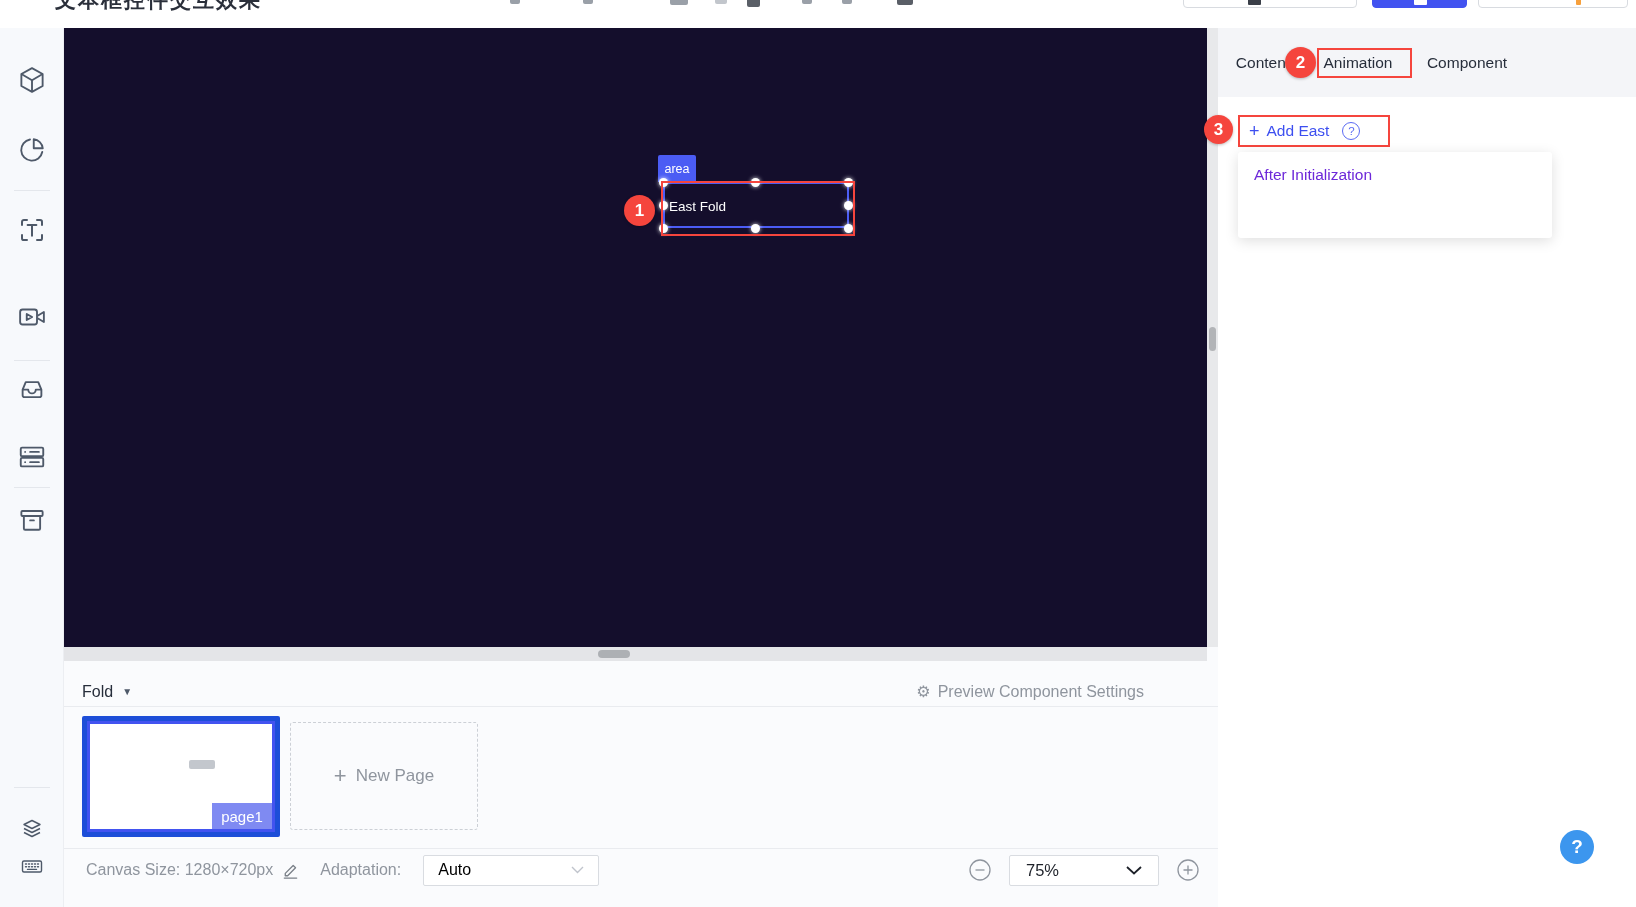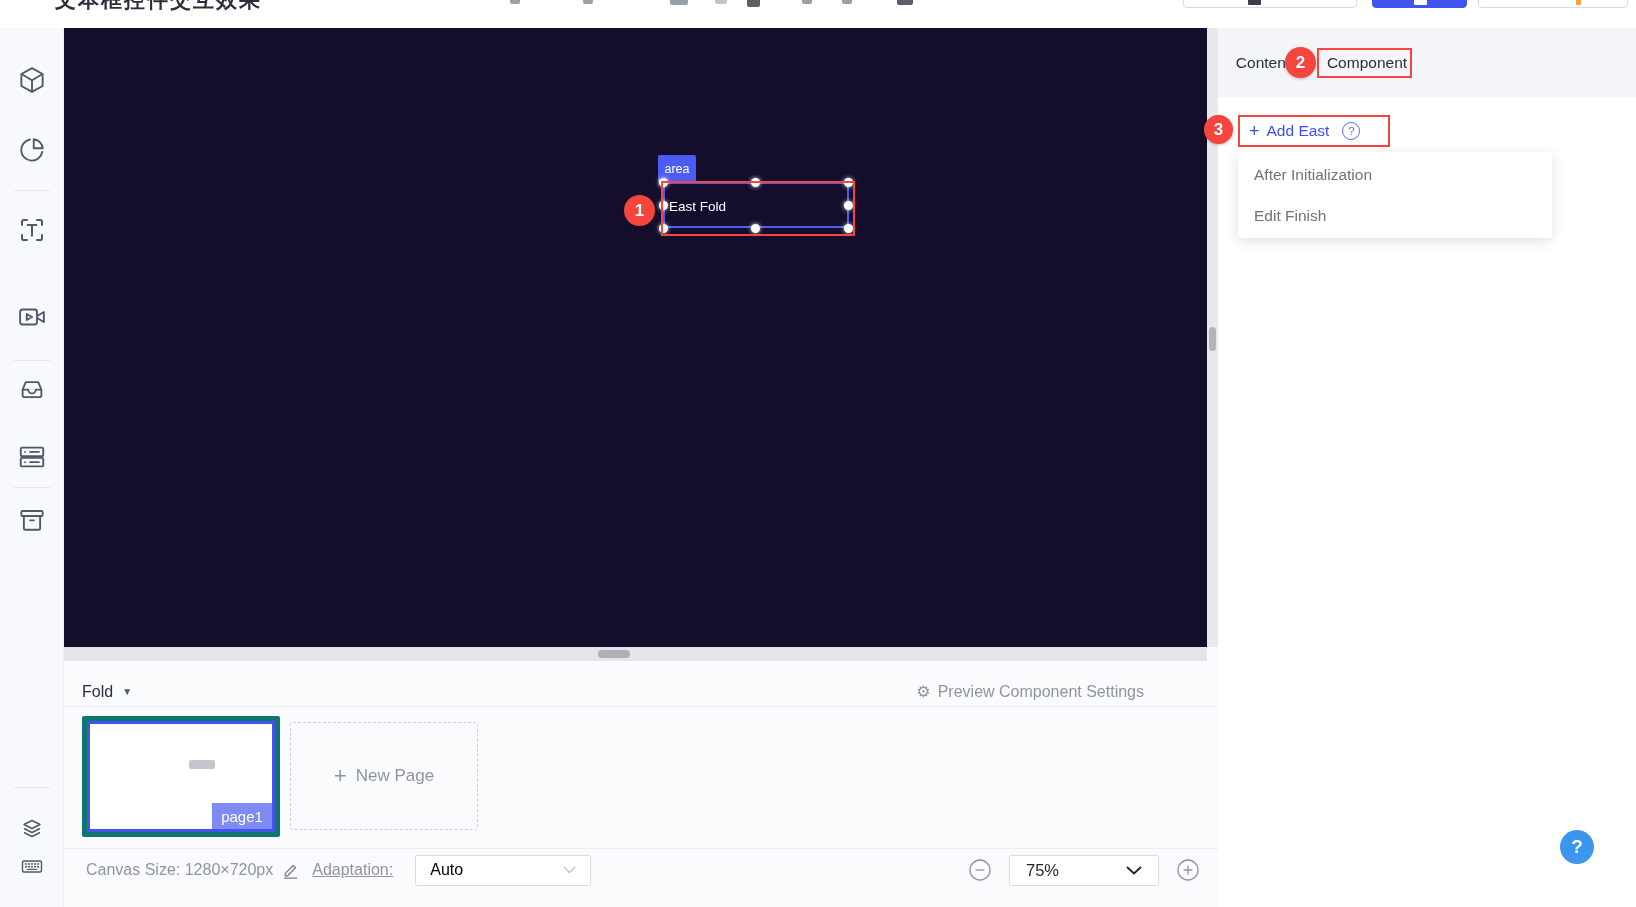--- a/index.html
+++ b/index.html
@@ -37,45 +37,45 @@
   .hscroll { position:absolute; left:0; top:0; width:1143px; height:14px; background:#e4e5e8; }
   .hscroll .pill { position:absolute; left:534px; top:3px; width:32px; height:8px; border-radius:4px; background:#adb0b4; }
 
   
   .bottom { position:absolute; left:64px; top:647px; width:1154px; height:260px; background:#fafbfd; }
   .fold-row { position:absolute; left:0; top:14px; width:1154px; height:46px; display:flex; align-items:center; justify-content:space-between; padding:16px 74px 0 18px; border-bottom:1px solid #e9ebef; }
   .fold-left { display:flex; align-items:center; gap:9px; font-size:16px; color:#272e3b; cursor:pointer; }
   .caret { font-size:10px; color:#4e5969; }
   .preview-btn { display:flex; align-items:center; gap:7px; font-size:16px; color:#8f959e; cursor:pointer; }
   .gear { font-size:16px; color:#8f959e; }
-  .thumb-outer { position:absolute; left:18px; top:69px; width:198px; height:121px; background:#0f766e; border-radius:2px; cursor:pointer; }
+  .thumb-outer { position:absolute; left:18px; top:69px; width:198px; height:121px; background:#1d4ed8; border-radius:2px; cursor:pointer; }
   .thumb-inner { position:absolute; left:5px; top:5px; width:188px; height:111px; background:#fff; border:3px solid #4253f0; }
   .thumb-el { position:absolute; left:99px; top:36px; width:26px; height:9px; background:#c3c7cd; border-radius:2px; }
   .page-label { position:absolute; right:0; bottom:0; width:60px; height:26px; background:#7f8af2; color:#fff; font-size:15px; display:flex; align-items:center; justify-content:center; }
   .new-page { position:absolute; left:226px; top:75px; width:188px; height:108px; border:1px dashed #ccd0d6; border-radius:3px; display:flex; align-items:center; justify-content:center; gap:9px; color:#8f959e; font-size:17px; cursor:pointer; }
   .new-page .plus { font-size:22px; font-weight:300; line-height:1; }
   .size-row { position:absolute; left:0; top:201px; width:1154px; height:59px; border-top:1px solid #e9ebef; display:flex; align-items:center; padding:0 19px 16px 22px; font-size:16px; color:#8f959e; }
   .select { height:31px; background:#fff; border:1px solid #d9dce1; border-radius:2px; display:flex; align-items:center; justify-content:space-between; cursor:pointer; }
   .sel-adapt { width:176px; margin-left:22px; padding:0 14px; color:#000000; }
   .sel-zoom  { width:150px; margin-left:18px; padding:0 16px; color:#1d2129; font-size:16.5px; }
   .circ-btn { width:22px; height:22px; cursor:pointer; }
   .pencil { margin-left:8px; cursor:pointer; display:flex; }
-  .adapt-label { margin-left:12px;text-decoration:underline; }
+  .adapt-label { margin-left:20px; }
 
   
   .rpanel { position:absolute; left:1218px; top:28px; width:418px; height:879px; background:#fff; }
   .tabs { display:flex; height:69px; background:#f4f5f8; }
   .tab { display:flex; align-items:center; justify-content:center; font-size:15.5px; color:#272e3b; cursor:pointer; }
   .tab.t0 { width:90px; } .tab.t1 { width:110px; background:#fff; color:#3d4ff0; } .tab.t2 { width:100px; } .tab.t3 { width:118px; }
   .add-event { position:absolute; left:1238px; top:115px; width:152px; height:32px; border:2px solid #f5453d; display:flex; align-items:center; padding-left:9px; gap:7px; color:#3d4ff0; cursor:pointer; background:#fff; z-index:6; }
   .add-event .plus { font-size:18px; font-weight:300; }
   .add-event .lbl { font-size:15.5px; }
   .q-badge { margin-left:6px; width:18px; height:18px; border:1.3px solid #5b6bf3; border-radius:50%; color:#5b6bf3; font-size:11.5px; display:flex; align-items:center; justify-content:center; }
   .dropdown { position:absolute; left:1238px; top:152px; width:314px; height:86px; background:#fff; border-radius:3px; box-shadow:0 3px 14px rgba(0,0,0,.13); z-index:6; padding-top:2px; }
-  .dd-item { height:41px; line-height:41px; padding-left:16px; font-size:15.5px; color:#737373; cursor:pointer; }
+  .dd-item { height:41px; line-height:41px; padding-left:16px; font-size:15.5px; color:#6d28d9; cursor:pointer; }
   .help-fab { position:absolute; left:1560px; top:830px; width:34px; height:34px; border-radius:50%; background:#3c96ee; color:#fff; font-size:19px; font-weight:bold; display:flex; align-items:center; justify-content:center; cursor:pointer; z-index:7; }
 </style>
 </head>
 <body>
 
 <div class="app">
 
   <div class="topbar">
     <div class="top-title">文本框控件交互效果</div>
     <div class="sliver" style="left:510px;width:10px;height:4px;"></div>
@@ -241,32 +241,32 @@
             <circle cx="11" cy="11" r="10"></circle>
             <path d="M6.5 11h9M11 6.5v9"></path>
           </svg>
       </span>
     </div>
   </div>
 
   <div class="rpanel">
     <div class="tabs">
       <div class="tab t0">Content</div>
+      <div class="tab t2">Animation</div>
       <div class="tab t3">Component</div>
     </div>
   </div>
 
   <div class="add-event">
     <span class="plus">+</span>
     <span class="lbl">Add East</span>
     <span class="q-badge">?</span>
   </div>
   <div class="dropdown">
     <div class="dd-item">After Initialization</div>
-    <div class="dd-item">Edit Finish</div>
   </div>
 
   <div class="hl-rect" style="left:1317px;top:48px;width:95px;height:30px;"></div>
   <div class="num-badge" style="left:624px;top:195px;">1</div>
   <div class="num-badge" style="left:1285px;top:47px;">2</div>
   <div class="num-badge" style="left:1204px;top:115px;width:29px;height:29px;">3</div>
 
   <div class="help-fab">?</div>
 
 </div>

